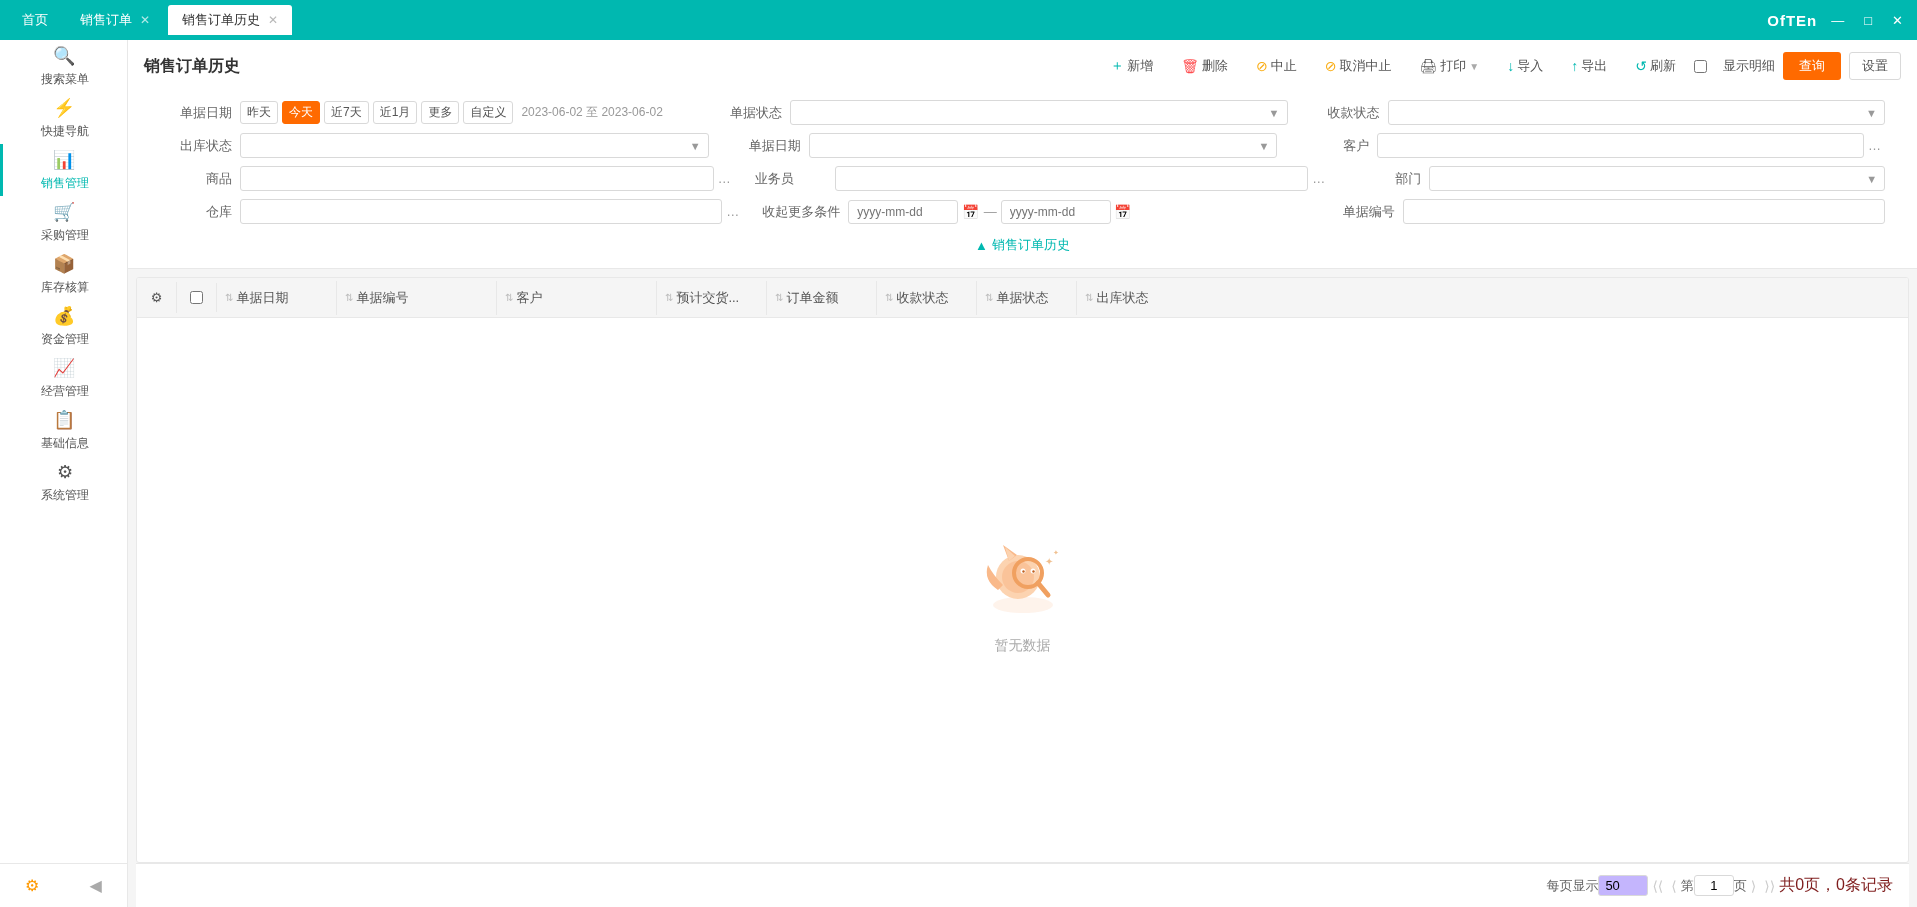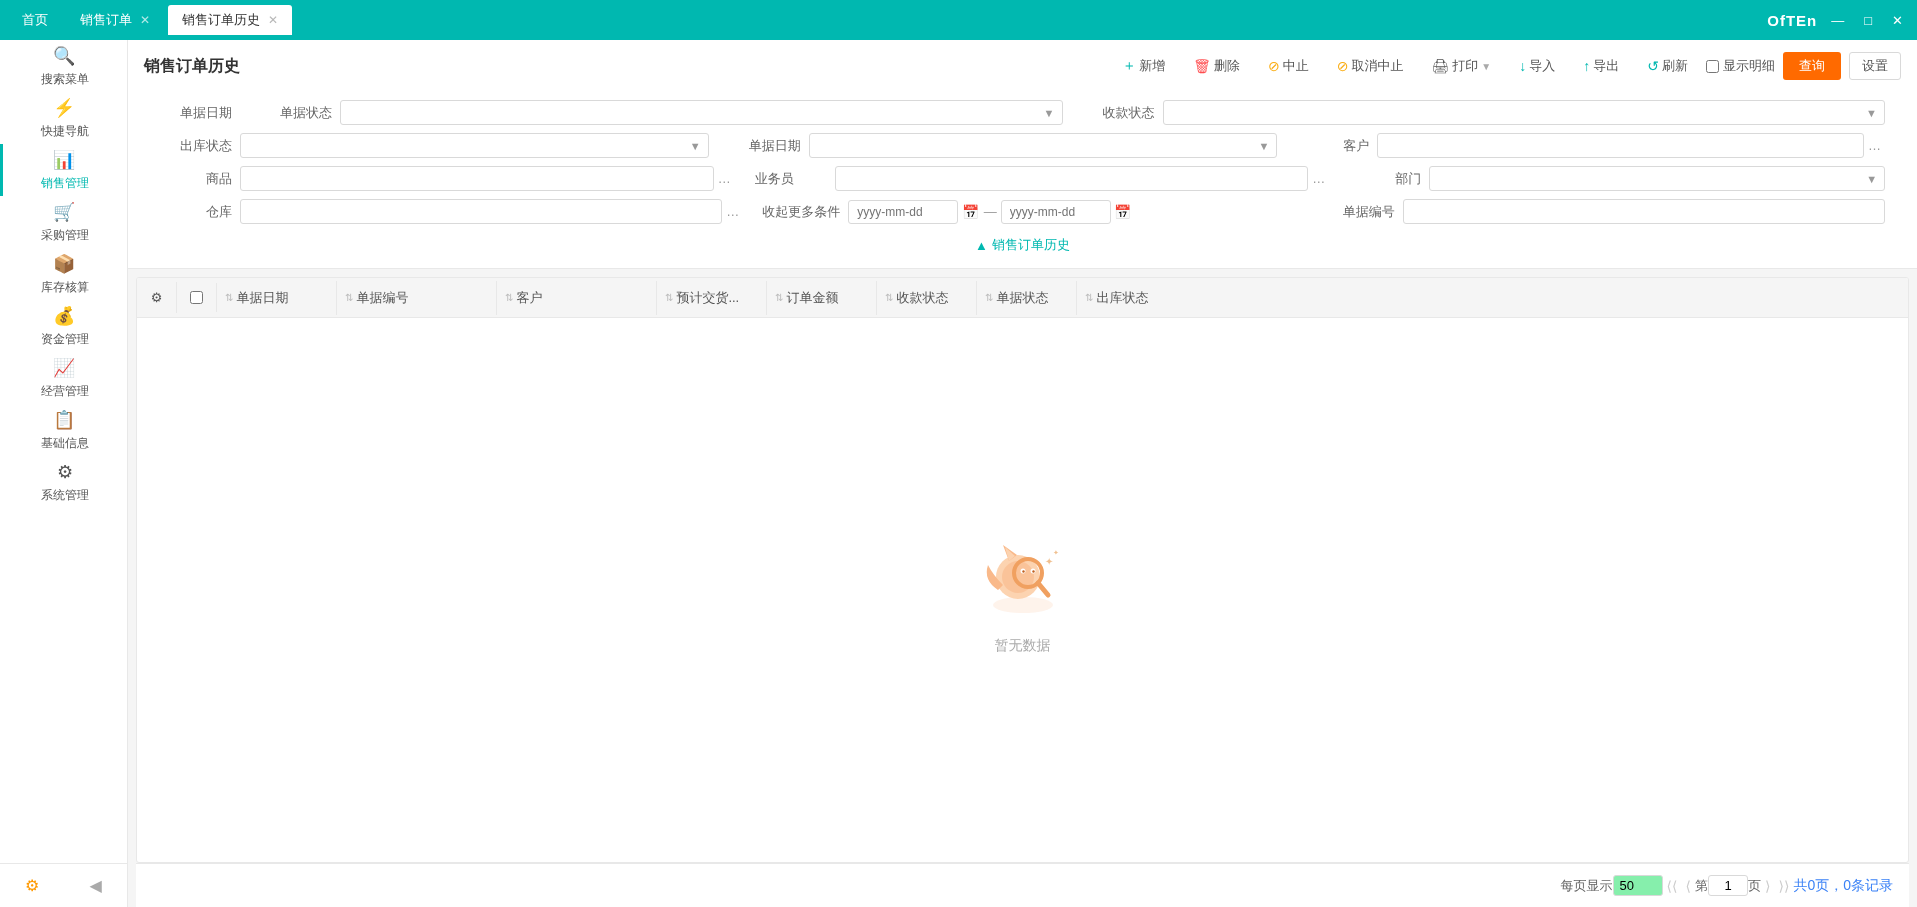--- a/index.html
+++ b/index.html
@@ -150,21 +150,21 @@
       color: #555;
       border: 1px solid #d9d9d9;
       padding: 4px 12px;
       border-radius: 3px;
       cursor: pointer;
       font-size: 13px;
     }
     .show-detail-checkbox {
       display: flex;
       align-items: center;
-      gap: 4px;
+      gap: 16px;
       font-size: 13px;
       color: #555;
       cursor: pointer;
     }
 
     
     .filter-area {
       padding: 10px 16px;
       background: #fff;
       flex-shrink: 0;
@@ -346,41 +346,41 @@
       flex-shrink: 0;
       margin: 0 8px;
     }
     .page-size-label { color: #666; font-size: 13px; }
     .page-size-select {
       border: 1px solid #d9d9d9;
       border-radius: 3px;
       padding: 2px 20px 2px 6px;
       font-size: 13px;
       appearance: none;
-      background: #86efac;
+      background: #c4b5fd;
       cursor: pointer;
     }
     .page-nav-btn {
       border: none;
       background: none;
       cursor: pointer;
       color: #666;
       font-size: 14px;
       padding: 2px 4px;
     }
     .page-nav-btn:disabled { color: #ccc; cursor: default; }
     .page-input {
       border: 1px solid #d9d9d9;
       border-radius: 3px;
       width: 40px;
       text-align: center;
       padding: 2px 4px;
       font-size: 13px;
     }
-    .page-info { color: #3b82f6; font-size: 14px; }
+    .page-info { color: #7f1d1d; font-size: 16px; }
     .page-label { color: #666; font-size: 13px; }
   </style>
 </head>
 <body>
 
 <div class="tab-bar">
   <div class="tab-item">
     <span>首页</span>
   </div>
   <div class="tab-item">
@@ -493,20 +493,31 @@
           <button class="btn-setting">
             <span>设置</span>
           </button>
         </div>
       </div>
 
       <div class="filter-area">
 
         <div class="filter-row">
           <span class="filter-label">单据日期</span>
+          <div style="display:flex;align-items:center;gap:4px;flex:1;max-width:450px;">
+            <div class="date-quick-btns">
+              <button class="date-quick-btn">昨天</button>
+              <button class="date-quick-btn active">今天</button>
+              <button class="date-quick-btn">近7天</button>
+              <button class="date-quick-btn">近1月</button>
+              <button class="date-quick-btn">更多</button>
+              <button class="date-quick-btn">自定义</button>
+            </div>
+            <span class="date-range-text">2023-06-02 至 2023-06-02</span>
+          </div>
           <span class="filter-label" style="width:80px;text-align:right;padding-right:8px;margin-left:20px;">单据状态</span>
           <div class="select-wrapper" style="width:220px;">
             <select class="filter-select"></select>
             <span class="select-arrow">▼</span>
           </div>
           <span class="filter-label" style="width:80px;text-align:right;padding-right:8px;margin-left:20px;">收款状态</span>
           <div class="select-wrapper" style="width:220px;">
             <select class="filter-select"></select>
             <span class="select-arrow">▼</span>
           </div>

